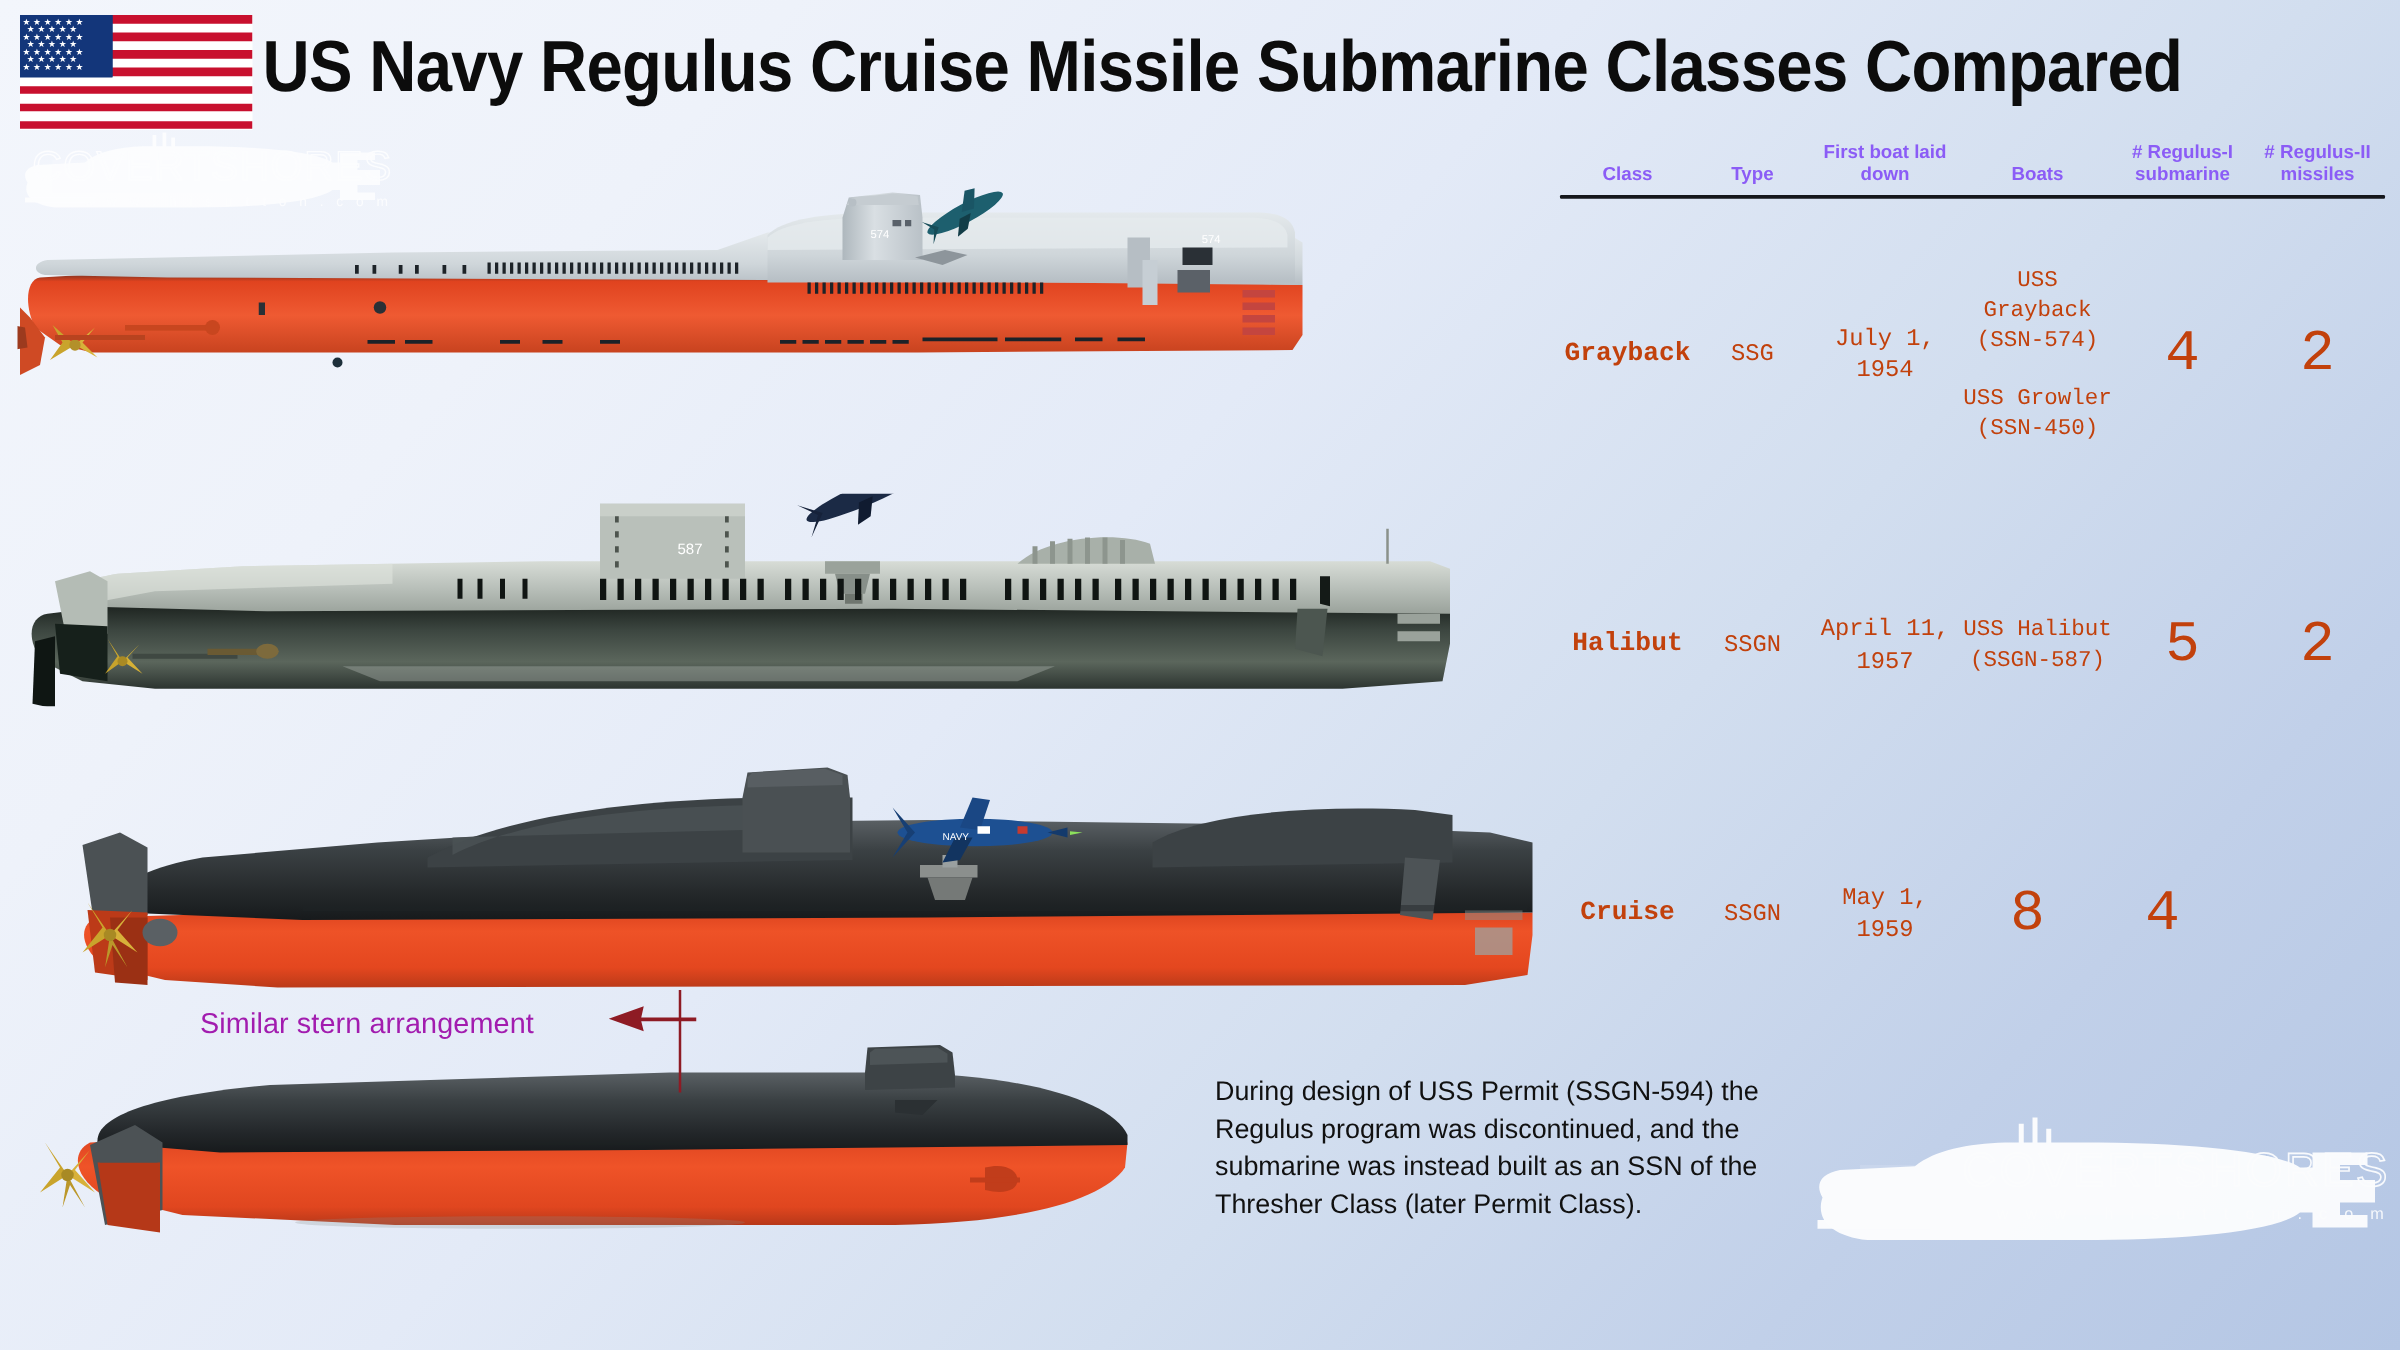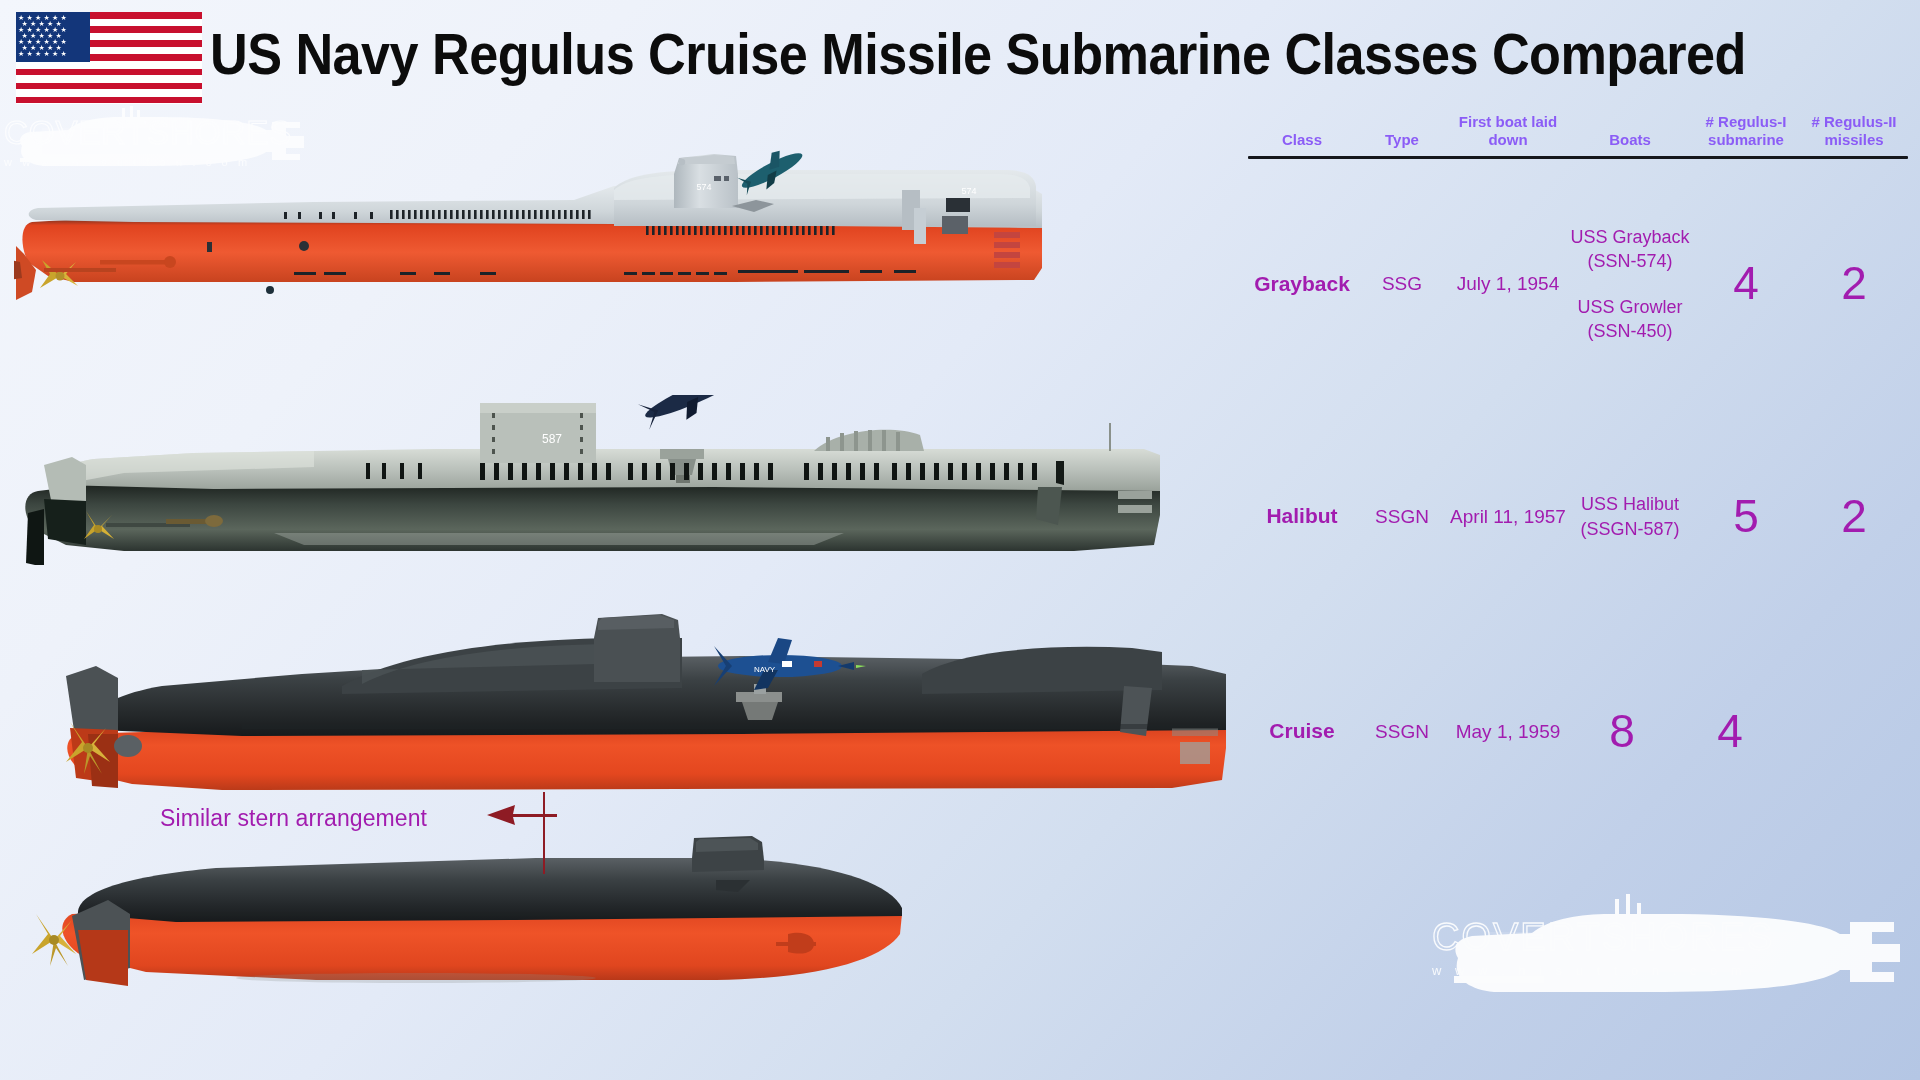--- a/index.html
+++ b/index.html
@@ -20,38 +20,38 @@
 
   .title { position:absolute; left:210px; top:14px; height:78px; display:flex; align-items:center;
            font-size:58px; font-weight:700; color:#0c0c0c; letter-spacing:-0.6px;
            font-family:"Liberation Sans Narrow","Liberation Sans",sans-serif;
            transform: scaleX(0.90); transform-origin: left center; white-space:nowrap; }
 
   
   .wm { position:absolute; pointer-events:none; }
   .wm svg { display:block; }
   .wm .wmtext { position:absolute; left:0; top:0; width:100%; height:100%;
-                display:flex; flex-direction:column; align-items:flex-start; justify-content:center; }
+                display:flex; flex-direction:column; align-items:flex-end; justify-content:center; }
   .wm .wm-main { font-size:38px; font-weight:400; letter-spacing:2px;
                  color:rgba(255,255,255,0.0); -webkit-text-stroke:1.3px rgba(255,255,255,0.95);
                  font-family:"Liberation Sans", sans-serif; }
   .wm .wm-sub { font-size:13px; letter-spacing:5.0px; color:rgba(255,255,255,0.92);
                 margin-top:4px; font-family:"Liberation Sans", sans-serif; }
   #wm-top { left:4px; top:96px; width:310px; height:90px; opacity:0.82; }
   #wm-top .wm-main { font-size:33px; -webkit-text-stroke:1.1px rgba(255,255,255,0.98); letter-spacing:1px;}
   #wm-top .wm-sub { font-size:11px; letter-spacing:3.6px; }
   #wm-bottom { left:1432px; top:884px; width:480px; height:132px; opacity:0.95; }
 
   
   #table { position:absolute; left:1248px; top:88px; width:660px; }
   .thead { display:flex; align-items:flex-end; height:62px; }
   .thead .th { text-align:center; font-size:15px; font-weight:700; color:#8b5cf6; line-height:1.25; }
   .hrule { height:3px; background:#15171c; margin-top:6px; border-radius:1px; }
   .trow { display:flex; align-items:center; }
-  .trow .td { text-align:center; color:#a21caf; line-height:1.34; }
+  .trow .td { text-align:center; color:#c2410c; line-height:1.34;font-family:Liberation Mono, monospace; }
   .c-class { width:108px; font-size:21px; font-weight:700; }
   .c-type  { width:92px;  font-size:19px; }
   .c-date  { width:120px; font-size:19px; }
   .c-boats { width:124px; font-size:18px; }
   .c-r1, .c-r2 { width:108px; font-size:46px; font-weight:400; }
   .thead .c-class,.thead .c-type,.thead .c-date,.thead .c-boats,.thead .c-r1,.thead .c-r2 { font-size:15px; font-weight:700; }
   .boatbreak { height:22px; }
 
   
   #annot { position:absolute; left:160px; top:805px; font-size:23px; color:#a21caf;
@@ -560,20 +560,21 @@
       <ellipse cx="400" cy="148" rx="180" ry="5" fill="#8a8f8c" opacity="0.25"></ellipse>
     </svg>
   </div>
 
   <div id="annot">Similar stern arrangement</div>
   <svg id="annot-arrow" viewBox="0 0 80 30">
     <path d="M0,15 L28,5 L26,14 L70,14 L70,17 L26,17 L28,25 Z" fill="#8e1b24"></path>
   </svg>
   <div id="annot-line"></div>
 
+  <div id="para">During design of USS Permit (SSGN-594) the Regulus program was discontinued, and the submarine was instead built as an SSN of the Thresher Class (later Permit Class).</div>
 
   <div id="table">
 
     <div class="thead">
       <div class="th c-class">Class</div>
       <div class="th c-type">Type</div>
       <div class="th c-date">First boat laid down</div>
       <div class="th c-boats">Boats</div>
       <div class="th c-r1"># Regulus-I submarine</div>
       <div class="th c-r2"># Regulus-II missiles</div>

